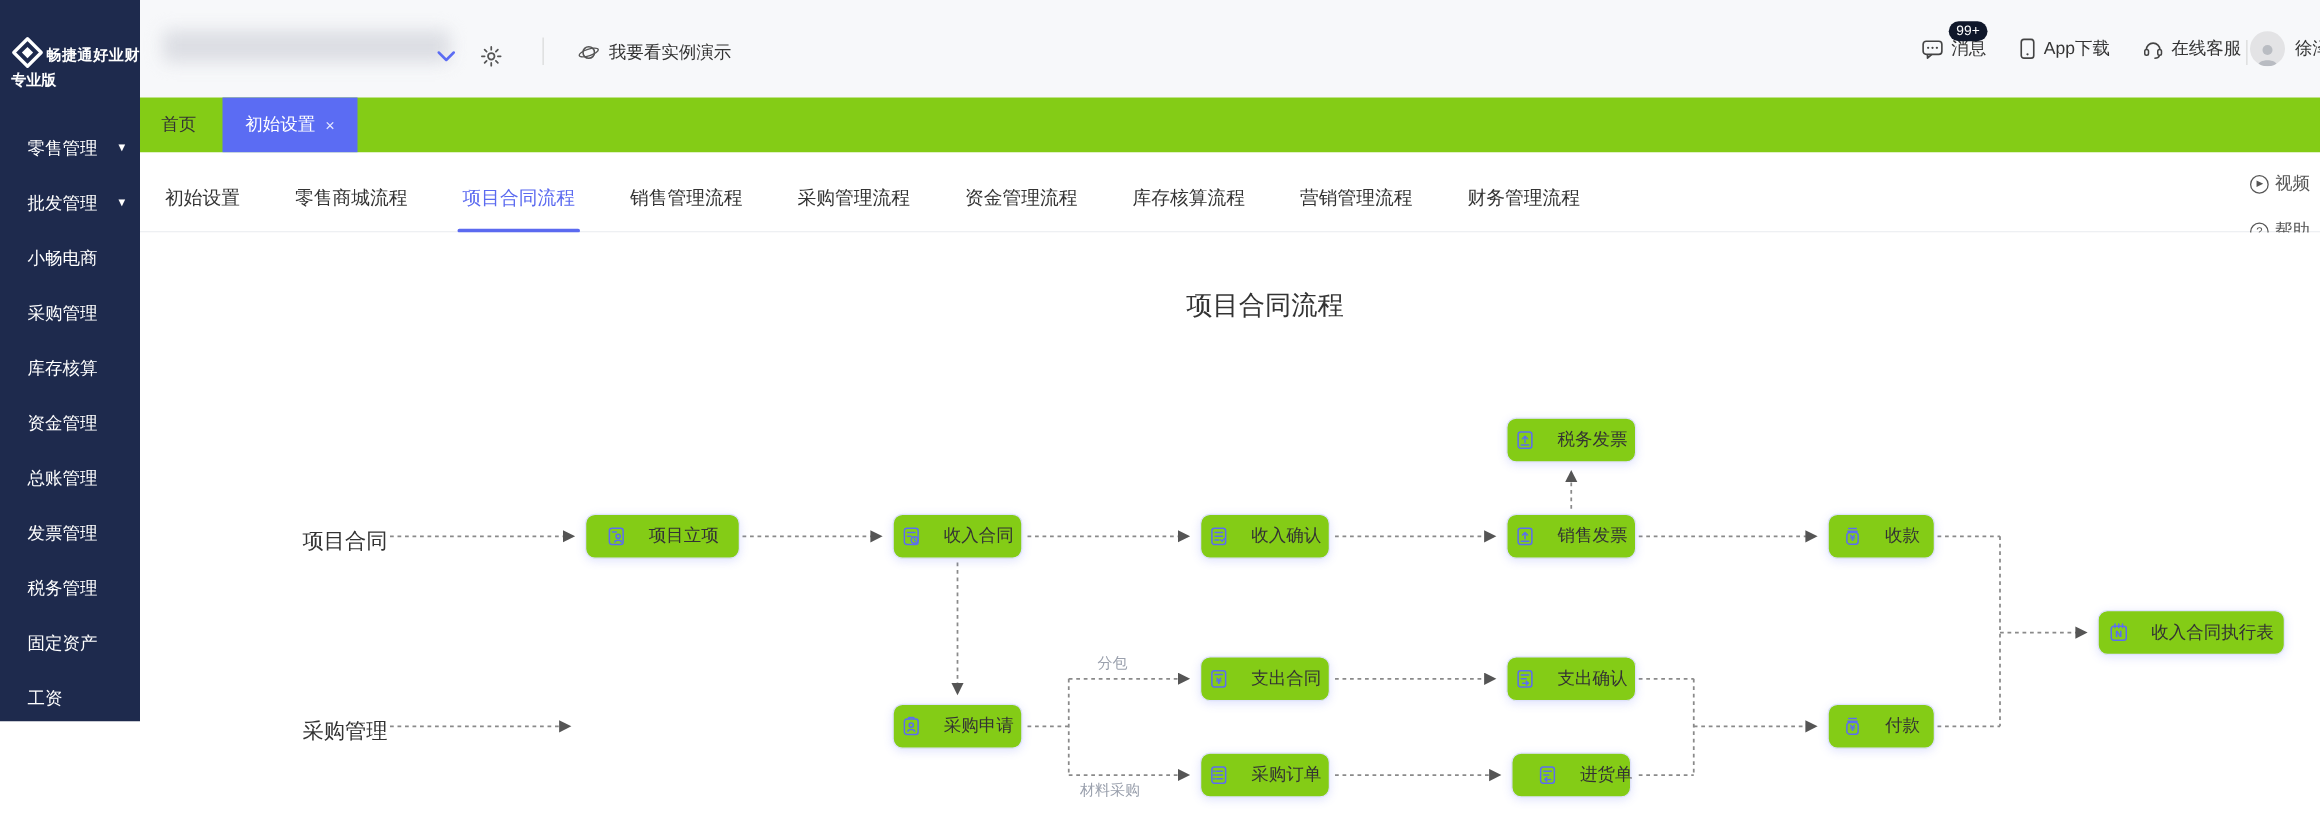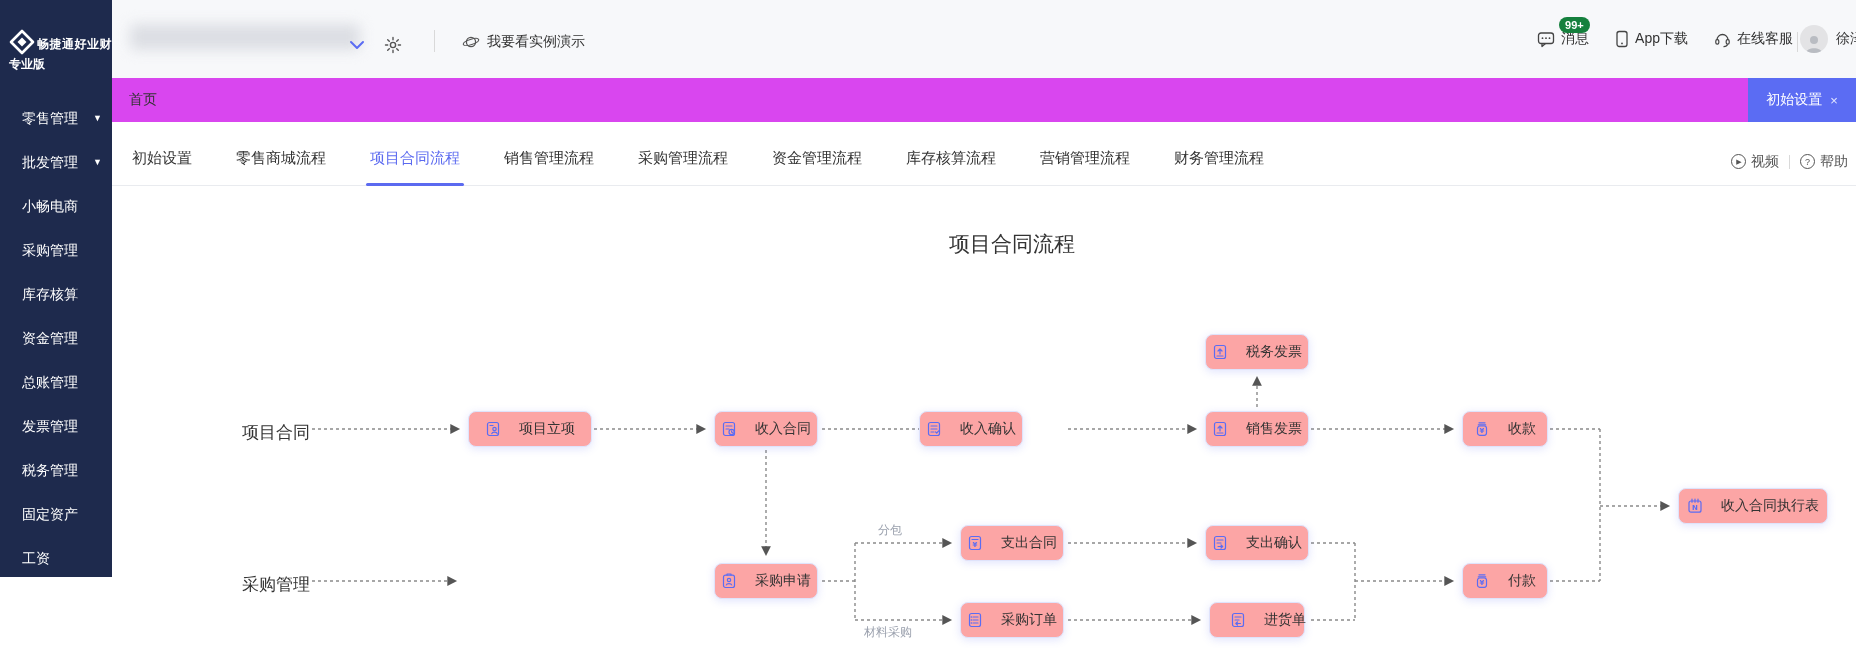--- a/index.html
+++ b/index.html
@@ -19,52 +19,52 @@
 
   
   .topbar { position:absolute; left:112px; top:0; width:1744px; height:78px; background:#f7f8fa; }
   .blurbox { position:absolute; left:18px; top:24px; width:230px; height:26px; background:#d9dbe1; border-radius:4px; filter:blur(7px); opacity:.9; }
   .chev { position:absolute; left:237px; top:40px; }
   .gearwrap { position:absolute; left:272px; top:36px; }
   .tb-div { position:absolute; left:322px; top:30px; width:1px; height:22px; background:#d9d9d9; }
   .demo-item { position:absolute; left:350px; top:30px; display:flex; align-items:center; gap:7px; font-size:14px; color:#333; cursor:pointer; height:24px; }
   .tb-right { position:absolute; right:63px; top:0; height:78px; display:flex; align-items:center; gap:26px; }
   .tb-item { position:relative; display:flex; align-items:center; gap:6px; font-size:14px; color:#333; cursor:pointer; }
-  .badge { position:absolute; top:-13px; left:22px; background:#15803d; color:#fff; font-size:11px; line-height:16px; padding:0 6px; border-radius:9px; font-weight:bold; }
+  .badge { position:absolute; top:-13px; left:22px; background:#0f172a; color:#fff; font-size:11px; line-height:16px; padding:0 6px; border-radius:9px; font-weight:normal; }
   .tb-div2 { position:absolute; right:58px; top:32px; width:1px; height:20px; background:#d9d9d9; }
   .userwrap { position:absolute; left:1688px; top:0; height:78px; display:flex; align-items:center; gap:8px; }
   .avatar { width:28px; height:28px; border-radius:50%; background:#e3e3e5; display:flex; align-items:flex-end; justify-content:center; overflow:hidden; }
   .user-name { font-size:14px; color:#333; white-space:nowrap; }
 
   
-  .tabrow { position:absolute; left:112px; top:78px; width:1744px; height:44px; background:#d946ef; display:flex; align-items:stretch;justify-content:space-between; }
+  .tabrow { position:absolute; left:112px; top:78px; width:1744px; height:44px; background:#84cc16; display:flex; align-items:stretch; }
   .tab { display:flex; align-items:center; justify-content:center; font-size:14px; color:#333; cursor:pointer; }
   .tab-home { width:62px; }
   .tab-active { width:108px; margin-left:4px; background:#5b6cf3; color:#fff; gap:8px; }
   .tab-close { font-size:13px; color:#e4e7ff; cursor:pointer; }
 
   
   .navrow { position:absolute; left:112px; top:122px; width:1744px; height:64px; background:#fff; border-bottom:1px solid #e9ebef; }
   .nav-items { position:absolute; left:20px; top:0; height:100%; display:flex; align-items:center; gap:44px; padding-top:10px; }
   .nav-item { position:relative; font-size:15px; color:#333; cursor:pointer; white-space:nowrap; height:54px; display:flex; align-items:center; }
   .nav-item.active { color:#5b6af0; }
   .nav-item.active::after { content:""; position:absolute; left:-4px; right:-4px; bottom:0; height:3px; background:#5b6af0; border-radius:2px; }
-  .nav-right { position:absolute; right:8px; top:0; height:100%; display:flex; align-items:center; padding-top:16px; gap:10px; font-size:14px; color:#555; }
+  .nav-right { position:absolute; right:8px; top:0; height:100%; display:flex; align-items:center; padding-top:16px; gap:10px; font-size:14px; color:#555;flex-direction:column; }
   .nav-right .vdiv { width:1px; height:14px; background:#d9d9d9; }
   .nr-item { display:flex; align-items:center; gap:5px; cursor:pointer; }
   .circle-ic { width:15px; height:15px; border:1.2px solid #555; border-radius:50%; display:flex; align-items:center; justify-content:center; font-size:9px; color:#555; }
   .circle-ic.play { font-size:7px; padding-left:1px; }
 
   
   .flow { position:absolute; left:0; top:186px; width:1856px; height:485px; background:#fff; }
   .flow svg.wires { position:absolute; left:0; top:0; }
   .flow-title { position:absolute; left:1012px; top:44px; transform:translateX(-50%); font-size:21px; color:#333; font-weight:500; white-space:nowrap; }
   .rowlabel { position:absolute; width:70px; font-size:17px; color:#333; white-space:nowrap; }
   .branchlabel { position:absolute; font-size:12px; color:#9aa0ad; white-space:nowrap; }
-  .node { position:absolute; height:36px; background:#fca5a5; border:1px solid #dfe3fb; border-radius:8px;
+  .node { position:absolute; height:36px; background:#84cc16; border:1px solid #dfe3fb; border-radius:8px;
     box-shadow:0 2px 8px rgba(91,108,243,.18); display:flex; align-items:center; justify-content:center;
     gap:18px; font-size:14px; color:#333; cursor:pointer; white-space:nowrap; }
   .node svg { flex:0 0 auto; }
   .ic { stroke:#5b6cf3; fill:none; stroke-width:1.2; stroke-linecap:round; stroke-linejoin:round; }
   .ic text { fill:#5b6cf3; stroke:none; font-size:7px; font-weight:bold; font-family:"DejaVu Sans",sans-serif; }
 </style>
 </head>
 <body>
 
 <div class="stage">
@@ -244,21 +244,21 @@
     </div>
     <div class="node" style="left:714px; top:225px; width:104px;">
       <svg class="ic" width="16" height="16" viewBox="0 0 16 16">
         <rect x="2.5" y="1.5" width="11" height="13" rx="2"></rect>
           <path d="M5 5h6M5 8h3"></path>
         <circle cx="10.6" cy="11" r="2.6"></circle>
           <path d="M10.6 9.8v1.3l1 .7"></path>
       </svg>
       <span>收入合同</span>
     </div>
-    <div class="node" style="left:919px; top:225px; width:104px;">
+    <div class="node" style="left:960px; top:225px; width:104px;">
       <svg class="ic" width="16" height="16" viewBox="0 0 16 16">
         <rect x="2.5" y="1.5" width="11" height="13" rx="2"></rect>
           <path d="M5 5h6M5 8h6M5 11h3"></path>
         <path d="M9.5 10.8l1.2 1.2 2-2.2"></path>
       </svg>
       <span>收入确认</span>
     </div>
     <div class="node" style="left:1205px; top:225px; width:104px;">
       <svg class="ic" width="16" height="16" viewBox="0 0 16 16">
         <rect x="2.5" y="1.5" width="11" height="13" rx="2"></rect>

